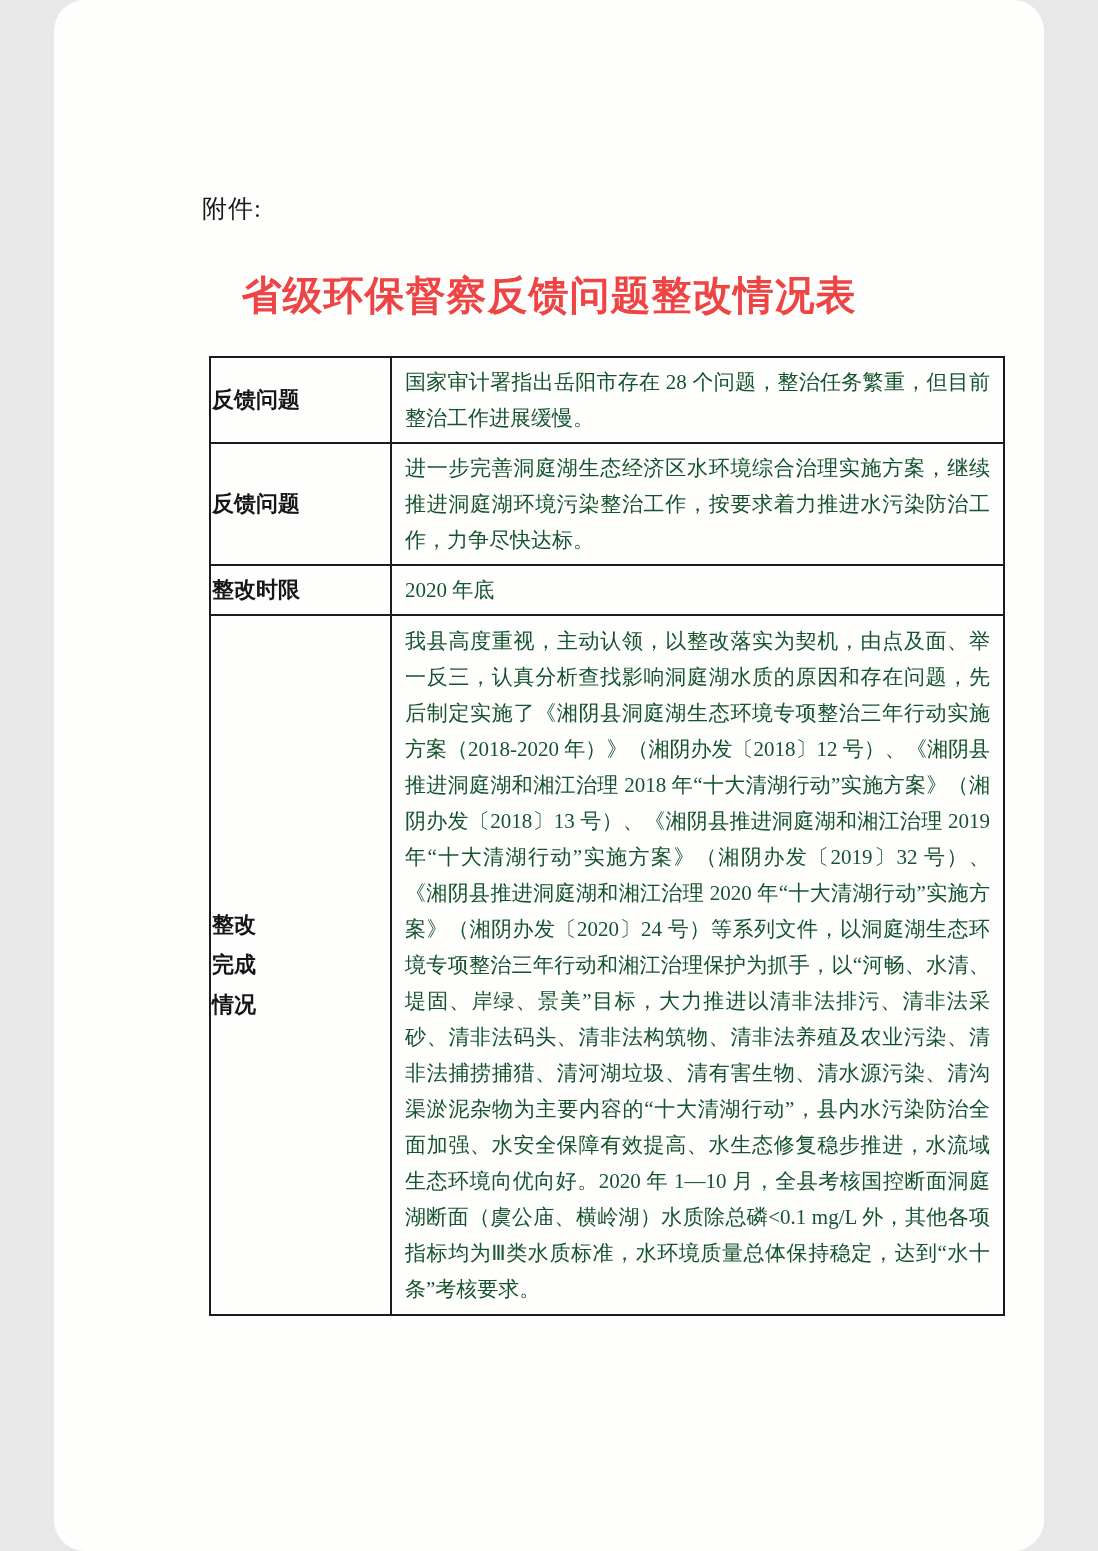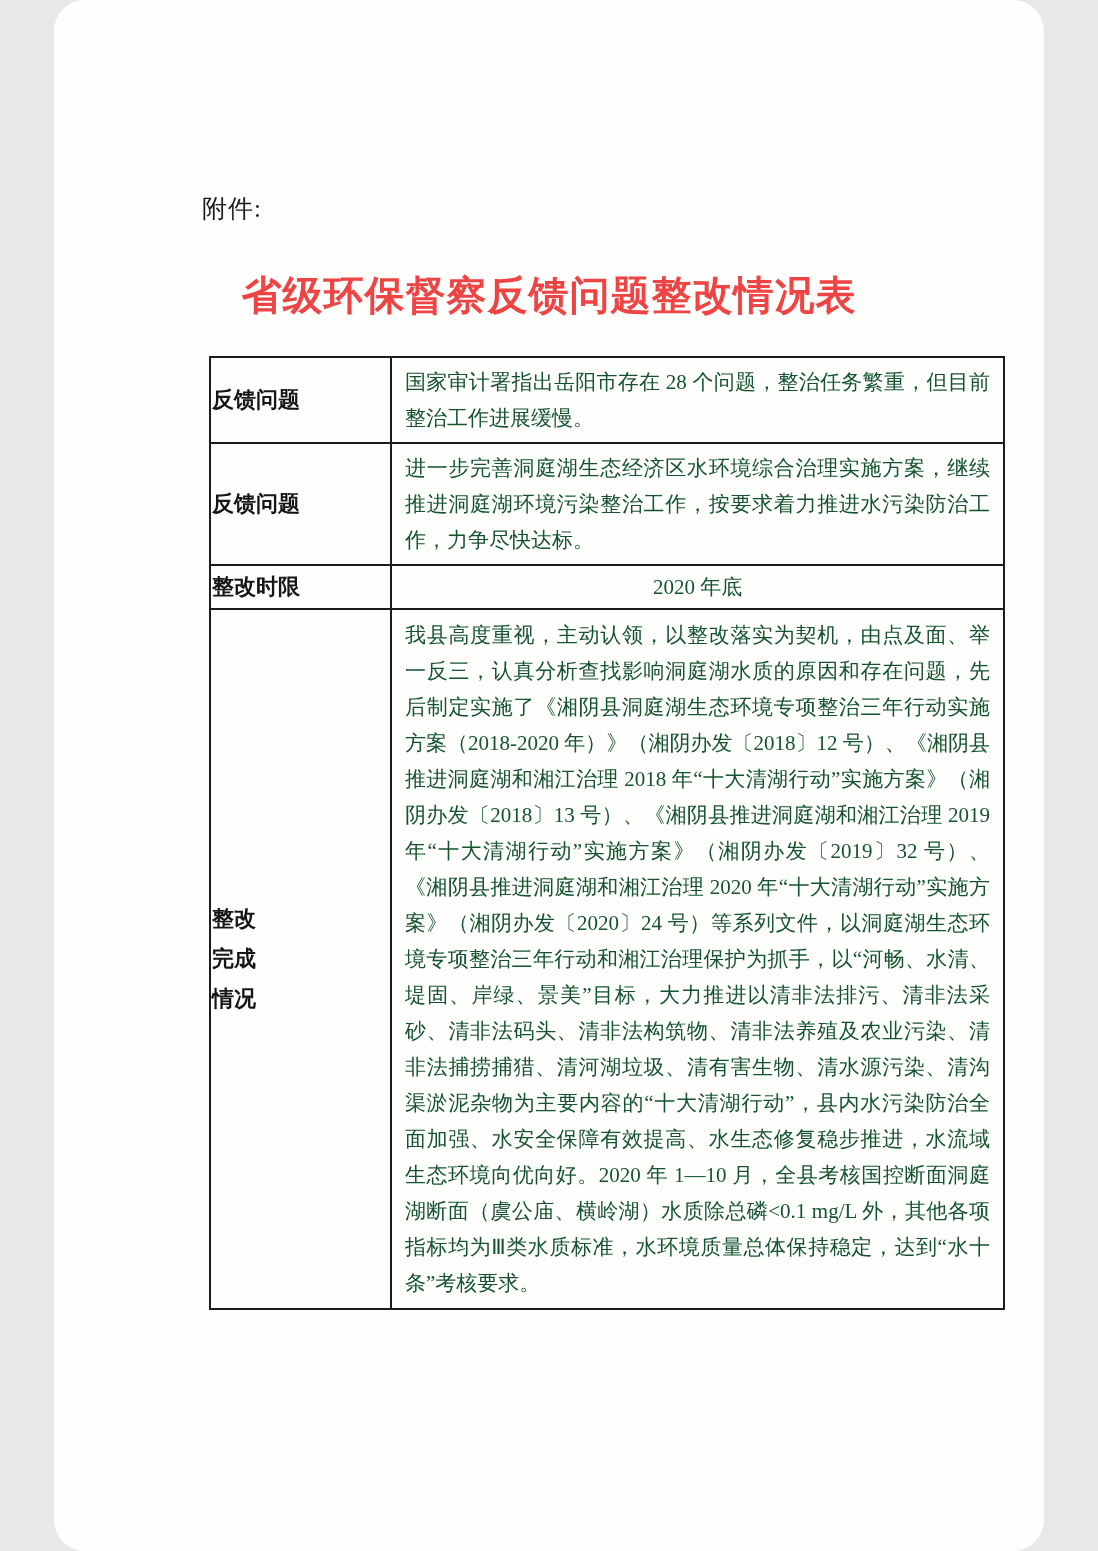--- a/index.html
+++ b/index.html
@@ -64,22 +64,22 @@
   }
   td.content-cell {
     padding: 6px 13px;
     font-size: 21px;
     line-height: 36px;
     text-align: justify;
     vertical-align: middle;
     color: #14532d;
   }
   td.content-cell.center {
-    text-align: center;
-    padding: 0 13px;
+    text-align: left;
+    padding: 6px 13px;
   }
   tr.row-feedback   td { height: 78px; }
   tr.row-target     td { height: 116px; margin-top: 22px; }
   tr.row-deadline   td { height: 42px; margin-top: 36px; }
   tr.row-status     td { height: 700px; font-family: Liberation Serif, serif; }
 </style>
 </head>
 <body>
 
 <div class="page">

